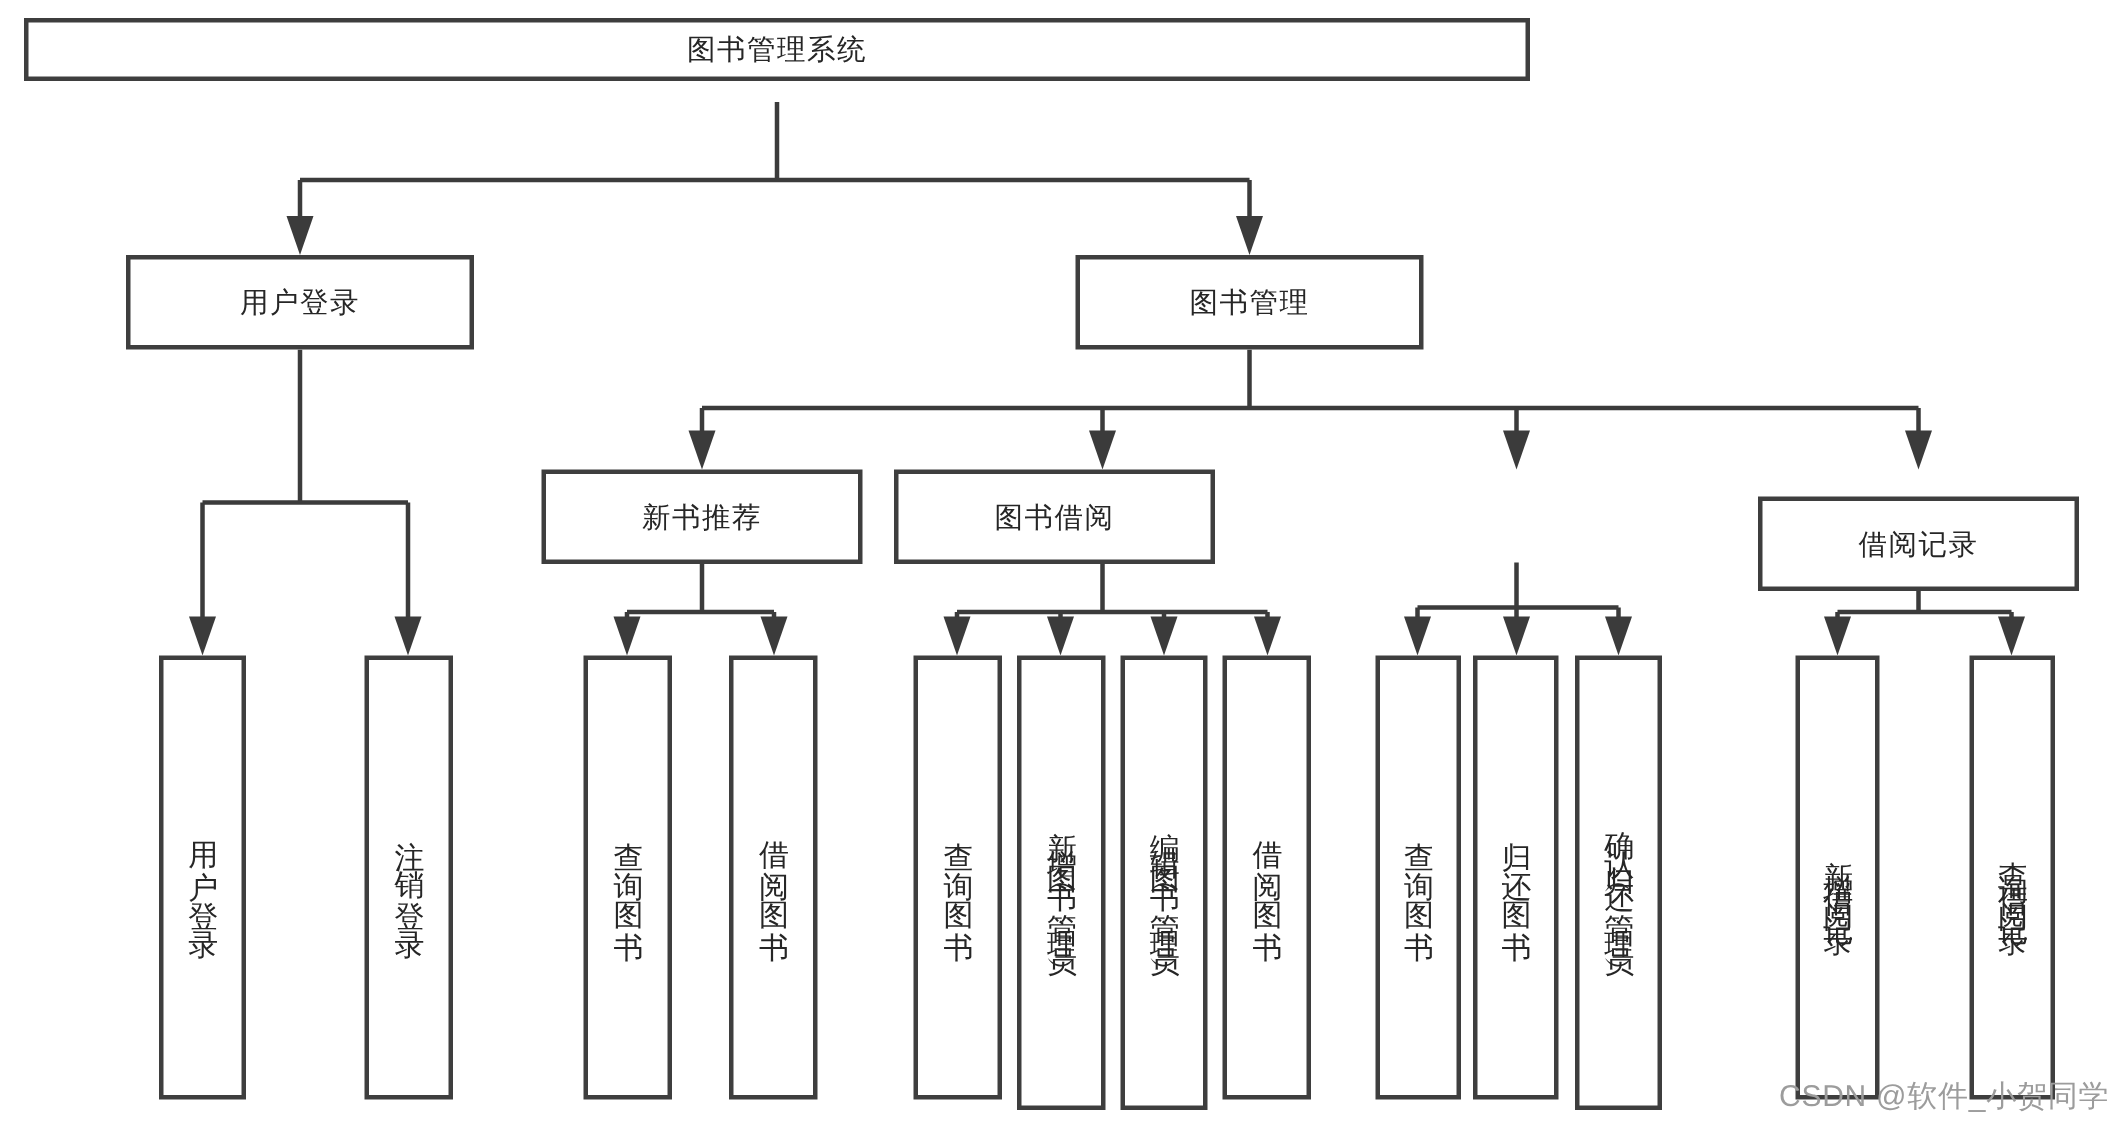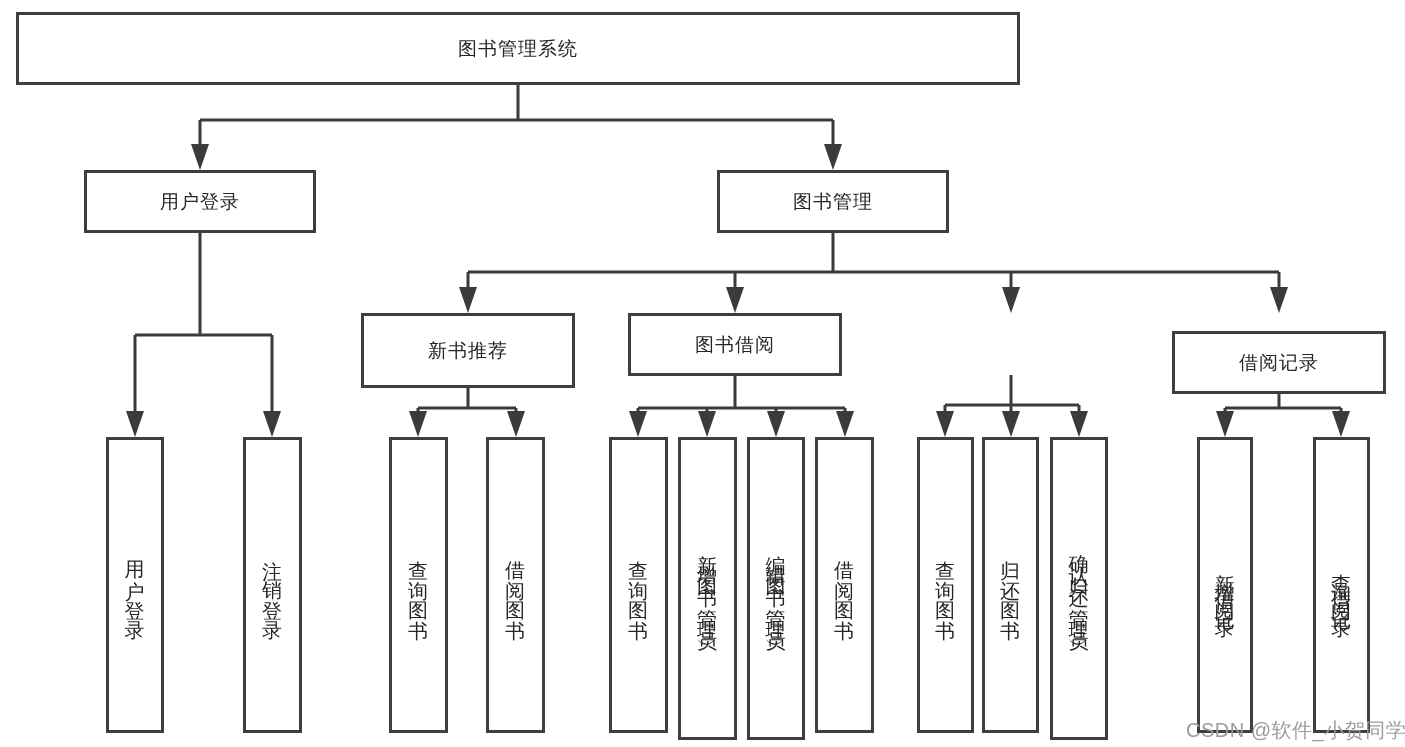--- a/index.html
+++ b/index.html
@@ -91,35 +91,35 @@
     <path d="M1011 375 V405 M945 405 H1079 M945 405 V412 M1011 405 V412 M1079 405 V412"></path>
     <polygon points="936,411 954,411 945,437"></polygon>
     <polygon points="1002,411 1020,411 1011,437"></polygon>
     <polygon points="1070,411 1088,411 1079,437"></polygon>
 
     <path d="M1279 376 V408 M1225 408 H1341 M1225 408 V412 M1341 408 V412"></path>
     <polygon points="1216,411 1234,411 1225,437"></polygon>
     <polygon points="1332,411 1350,411 1341,437"></polygon>
   </svg>
 
-  <div class="box hbox" style="left:16px;top:12px;width:1004px;height:73px;">
+  <div class="box hbox" style="left:16px;top:12px;width:1004px;height:42px;">
     <span>图书管理系统</span>
   </div>
 
   <div class="box hbox" style="left:84px;top:170px;width:232px;height:63px;">
     <span>用户登录</span>
   </div>
   <div class="box hbox" style="left:717px;top:170px;width:232px;height:63px;">
     <span>图书管理</span>
   </div>
 
-  <div class="box hbox" style="left:361px;top:313px;width:214px;height:75px;">
+  <div class="box hbox" style="left:361px;top:313px;width:214px;height:63px;">
     <span>新书推荐</span>
   </div>
-  <div class="box hbox" style="left:628px;top:313px;width:214px;height:63px;">
+  <div class="box hbox" style="left:596px;top:313px;width:214px;height:63px;">
     <span>图书借阅</span>
   </div>
   <div class="box hbox" style="left:1172px;top:331px;width:214px;height:63px;">
     <span>借阅记录</span>
   </div>
 
   <div class="box vbox" style="left:106px;top:437px;width:58px;height:296px;">
     <span class="vtext ls4">用户登录</span>
   </div>
   <div class="box vbox" style="left:243px;top:437px;width:59px;height:296px;">

